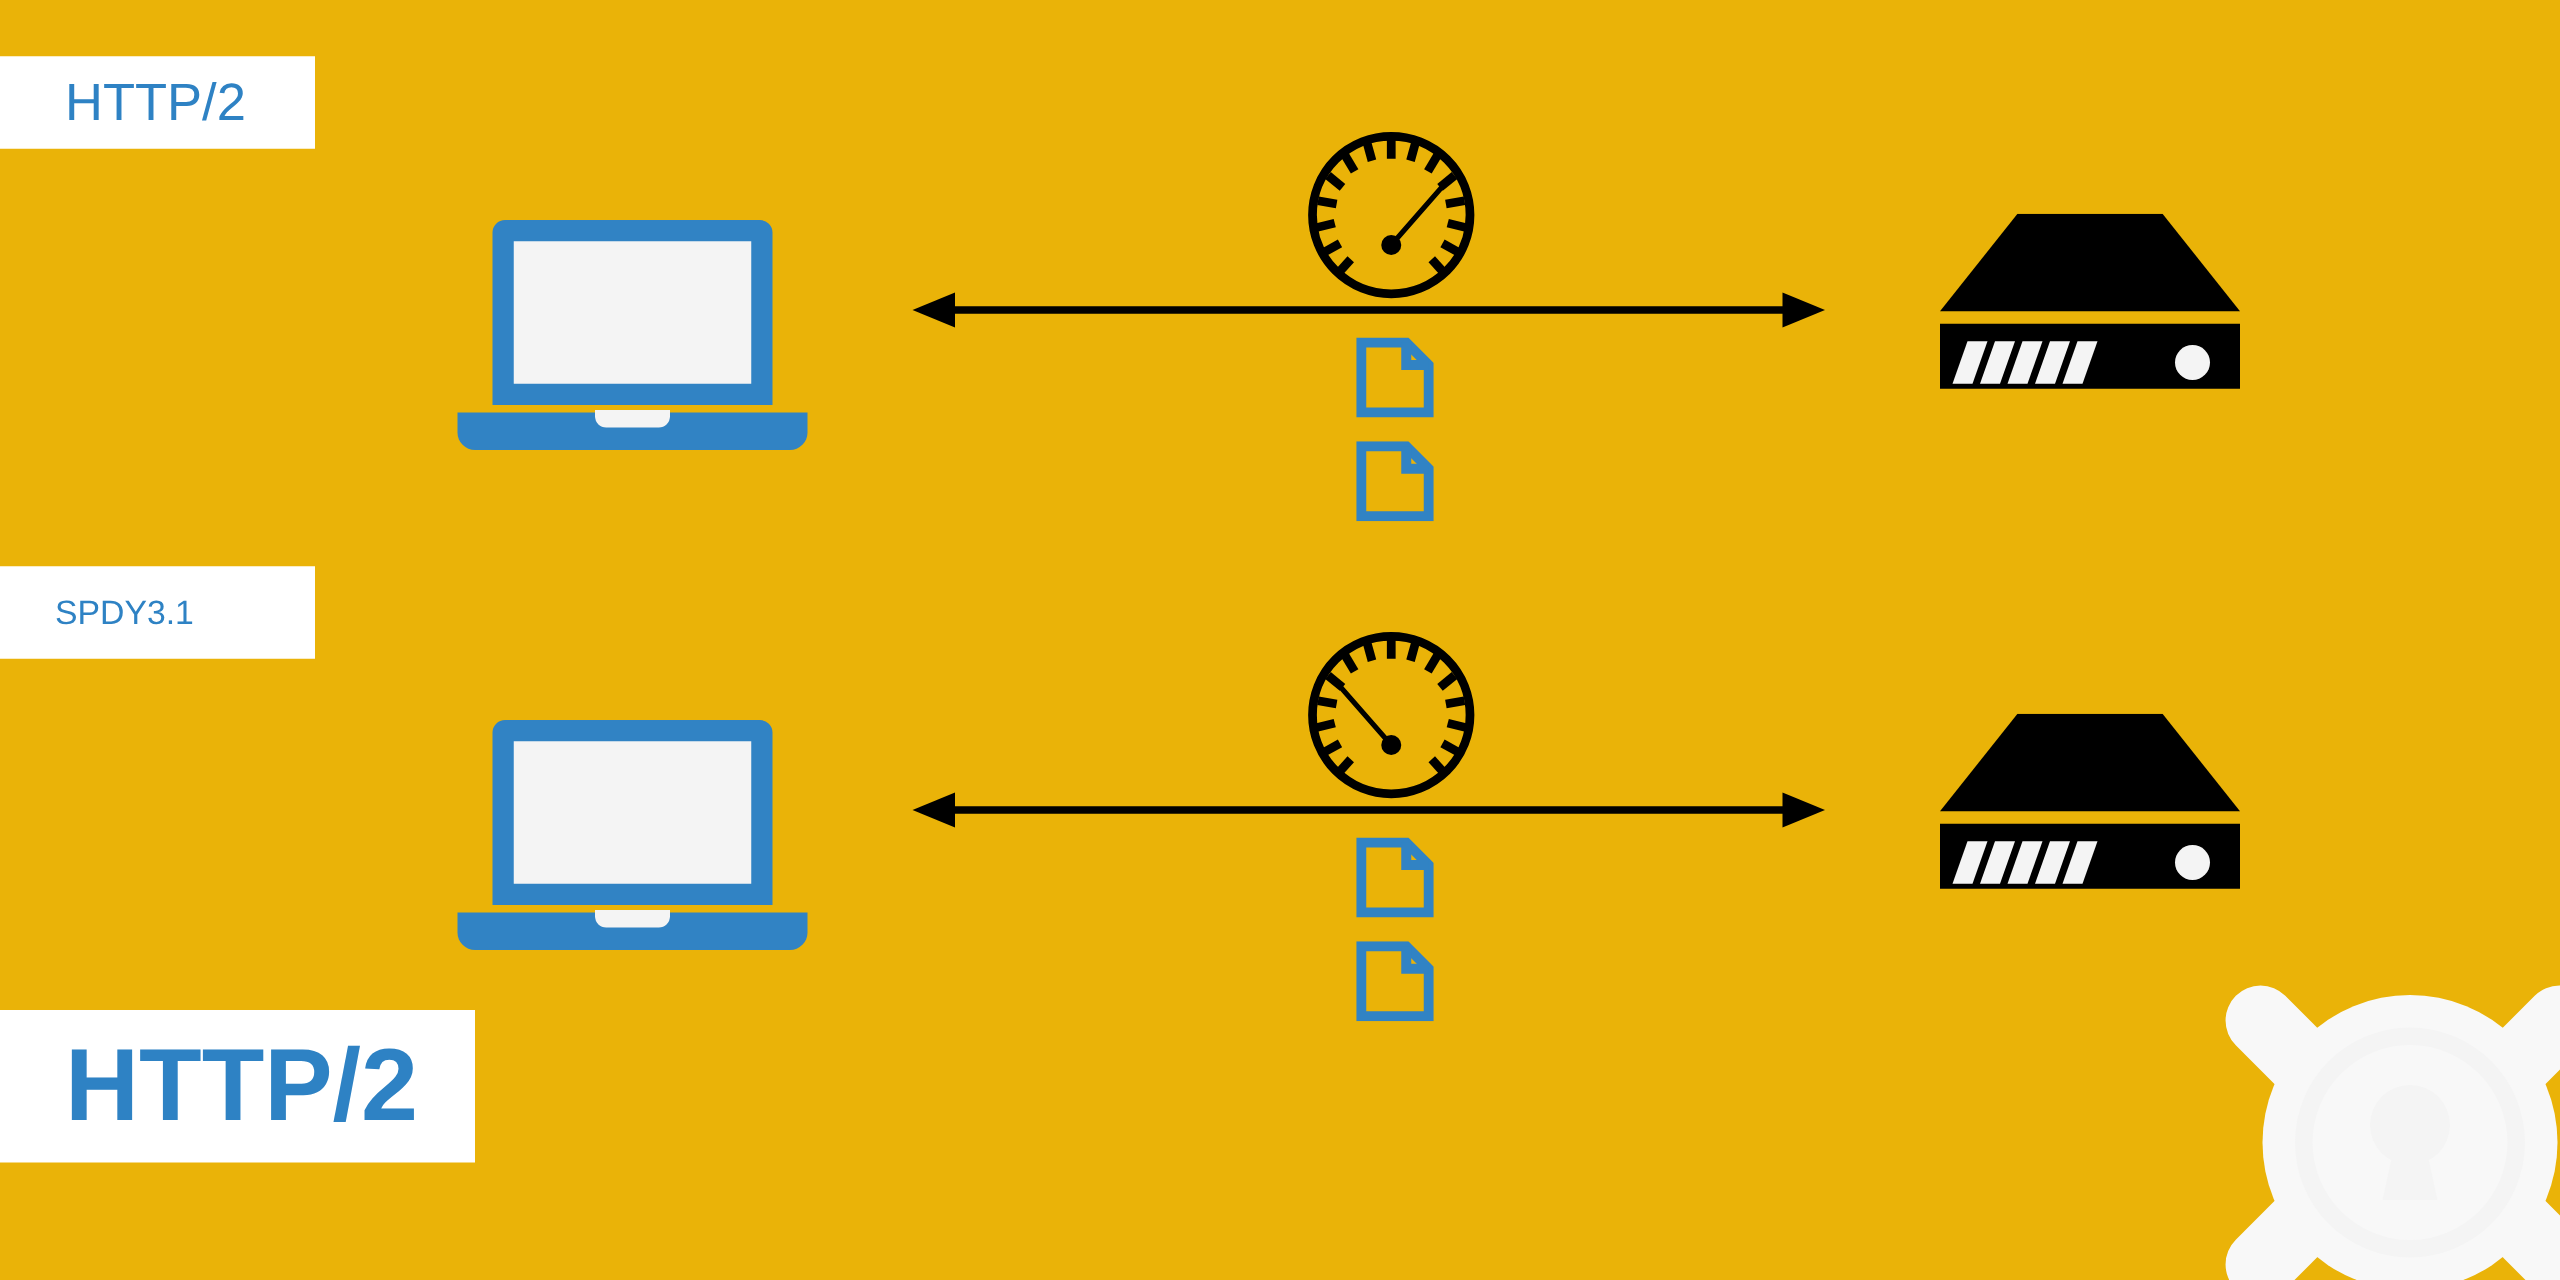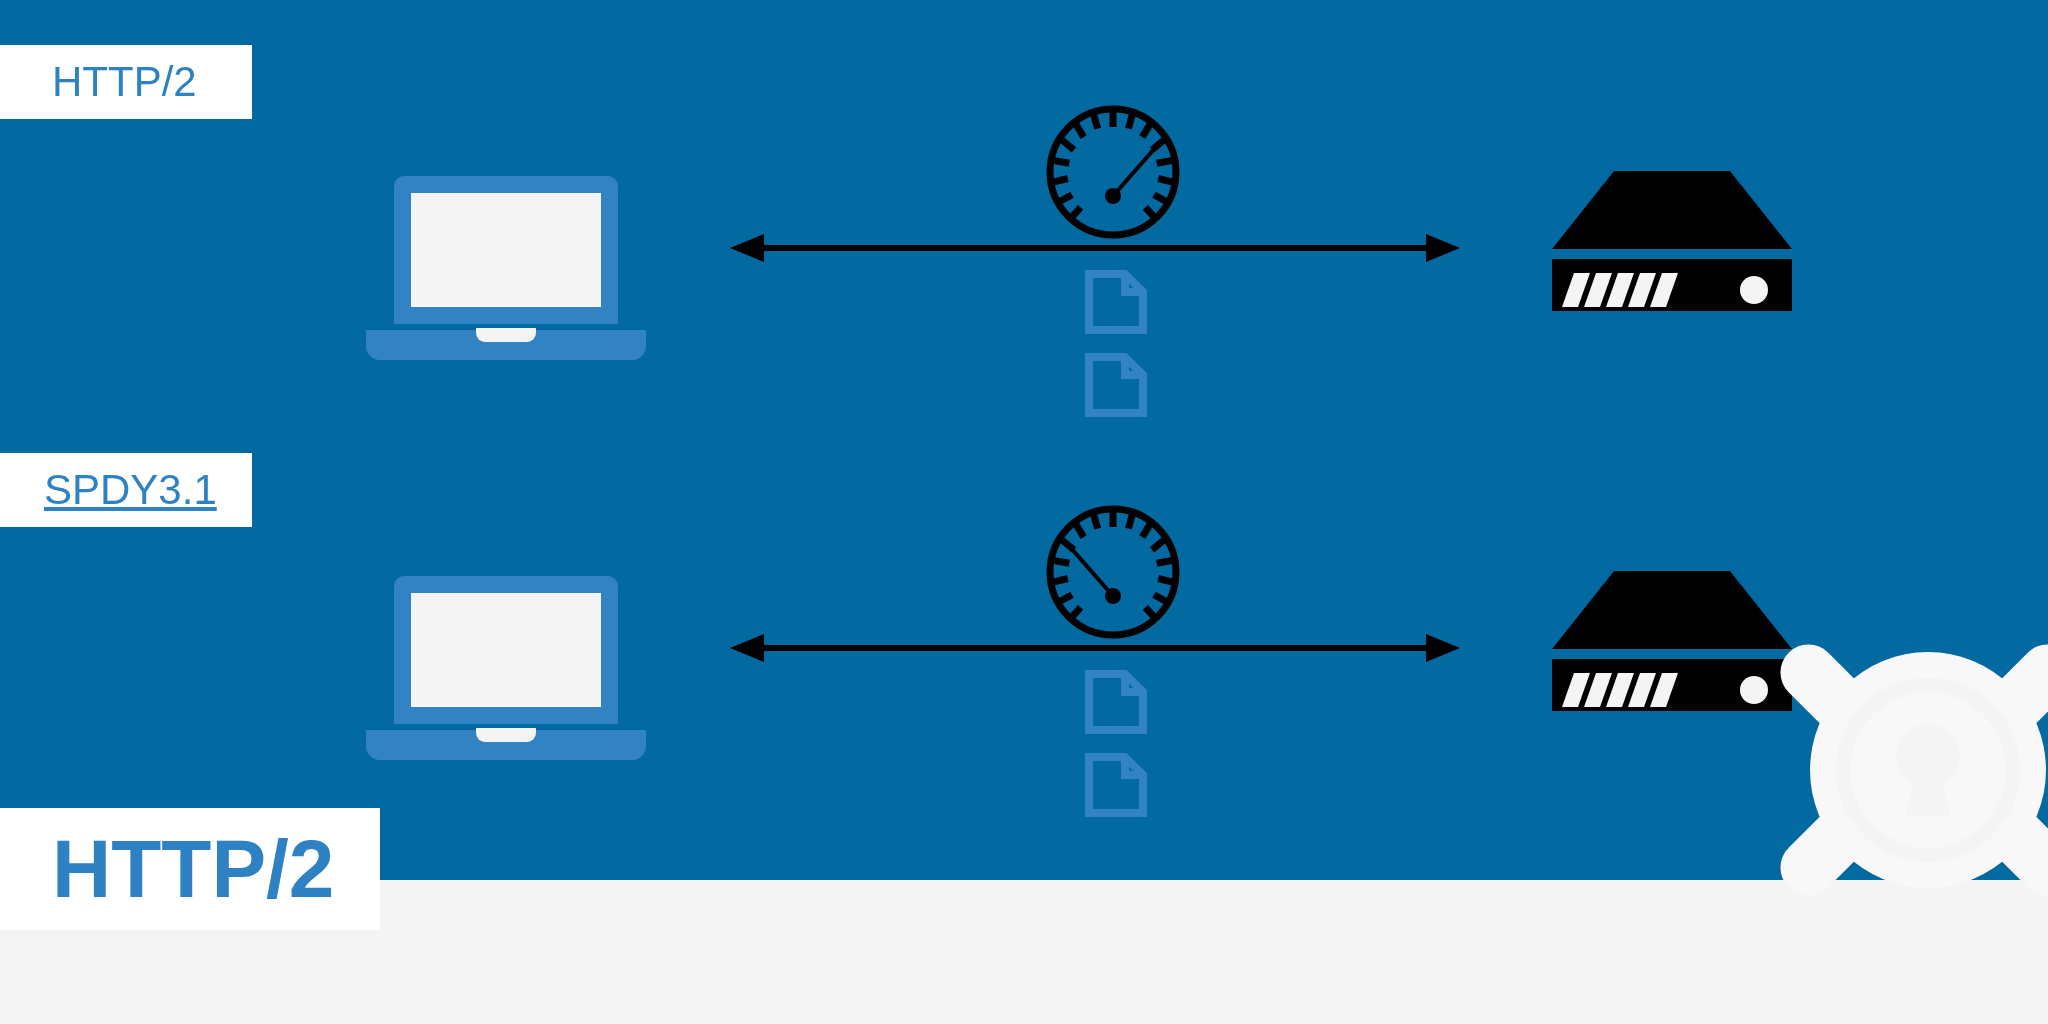--- a/index.html
+++ b/index.html
@@ -9,22 +9,22 @@
   body {
     width: 2048px;
     height: 1024px;
     background: #f4f4f4;
     font-family: "Liberation Sans", sans-serif;
     overflow: hidden;
   }
   #stage {
     position: relative;
     width: 2048px;
-    height: 880px;
-    background: #0369a1;
+    height: 1024px;
+    background: #eab308;
   }
 
   
   .label-chip {
     position: absolute;
     background: #ffffff;
     display: flex;
     align-items: center;
     box-sizing: border-box;
   }
@@ -43,21 +43,21 @@
   }
   #label-http2 .chip-text { font-size: 42px; }
 
   #label-spdy {
     left: 0px;
     top: 453px;
     width: 252px;
     height: 74px;
     padding-left: 44px;
   }
-  #label-spdy .chip-text { font-size: 42px; text-decoration: underline; }
+  #label-spdy .chip-text { font-size: 27px; }
 
   #title-block {
     left: 0px;
     top: 808px;
     width: 380px;
     height: 122px;
     padding-left: 52px;
   }
   #title-block .chip-text {
     font-size: 82px;

